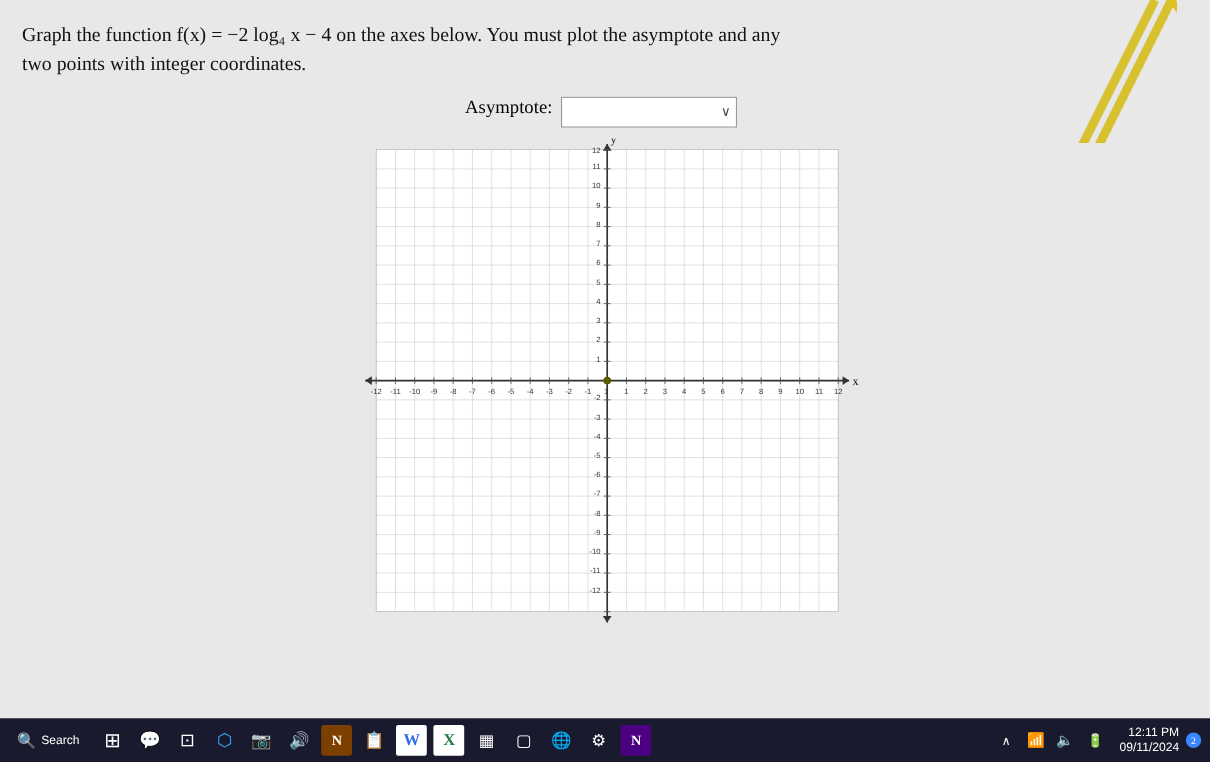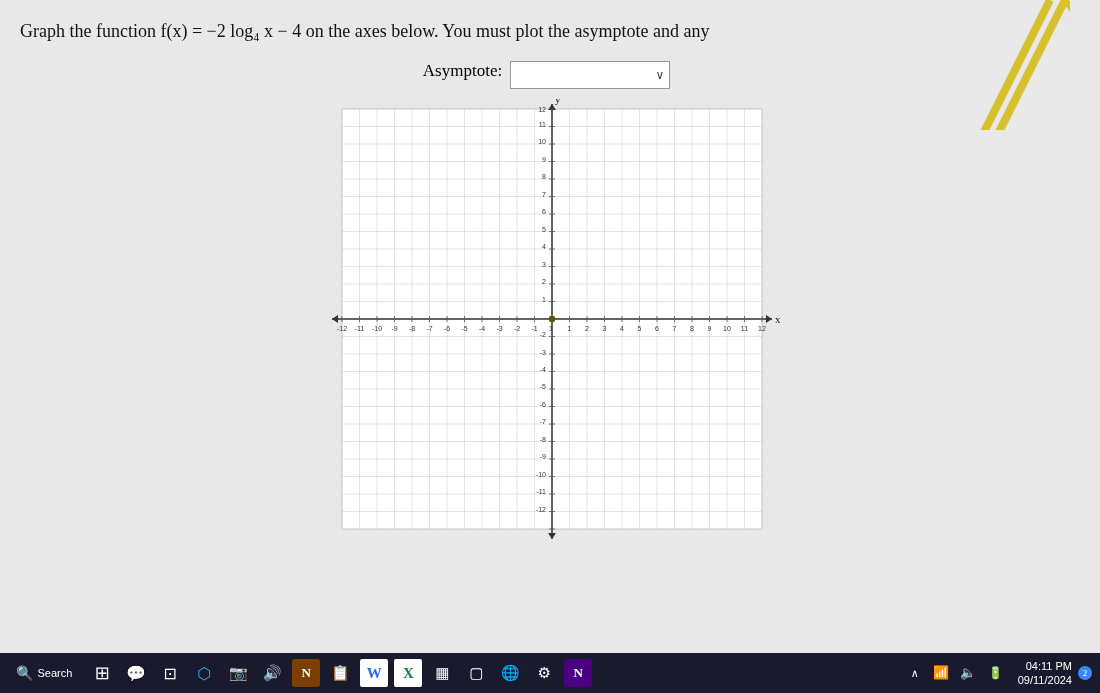--- a/index.html
+++ b/index.html
@@ -225,20 +225,21 @@
 
   <div class="diagonal-stripe">
     <svg width="120" height="140" style="position:absolute;top:0;right:0;">
       <line x1="100" y1="0" x2="30" y2="140" stroke="#d4b800" stroke-width="8" opacity="0.8"></line>
       <line x1="115" y1="0" x2="45" y2="140" stroke="#d4b800" stroke-width="8" opacity="0.8"></line>
     </svg>
   </div>
 
   <div class="problem-text">
     <span style="font-family:'Times New Roman',serif;">Graph the function f(x) = −2 log₄ x − 4 on the axes below. You must plot the asymptote and any</span><br>
+    <span>two points with integer coordinates.</span>
   </div>
 
   <div class="asymptote-row">
     <span class="asymptote-label">Asymptote:</span>
     <div class="select-wrapper">
       <select class="asymptote-select">
         <option value=""></option>
         <option value="x=0">x = 0</option>
         <option value="x=1">x = 1</option>
         <option value="y=0">y = 0</option>
@@ -468,18 +469,18 @@
   </div>
 
   <div class="taskbar-right">
     <div class="taskbar-right-icons">
       <div class="taskbar-right-icon" style="font-size:11px;">∧</div>
       <div class="taskbar-right-icon" style="font-size:13px;">📶</div>
       <div class="taskbar-right-icon" style="font-size:13px;">🔈</div>
       <div class="taskbar-right-icon" style="font-size:12px;">🔋</div>
     </div>
     <div class="clock-area">
-      <span>04:11 PM</span>
+      <span>12:11 PM</span>
       <span>09/11/2024</span>
     </div>
     <div class="notification-dot">2</div>
   </div>
 </div>
 
 </body></html>

